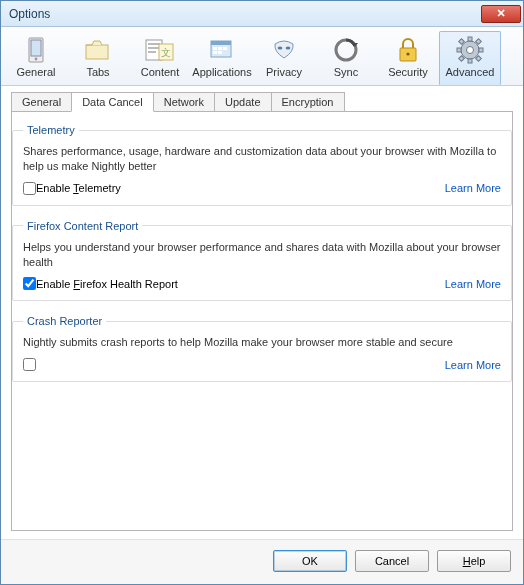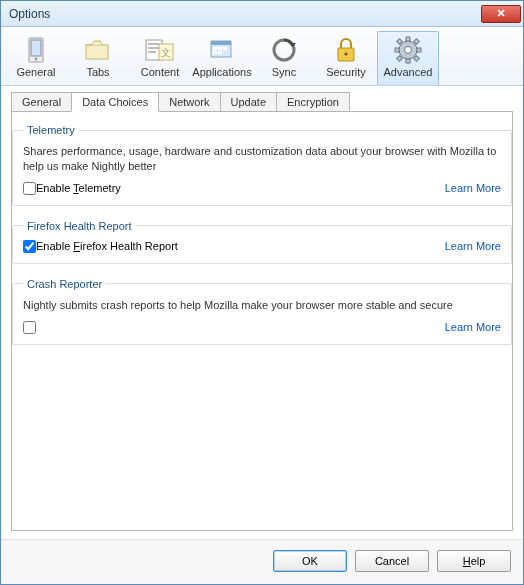--- a/index.html
+++ b/index.html
@@ -191,20 +191,30 @@
             <rect x="3" y="3" width="20" height="16" fill="#dbeaf6" stroke="#7da8cc"></rect>
             <rect x="3" y="3" width="20" height="4" fill="#7da8cc"></rect>
             <rect x="5" y="9" width="4" height="3" fill="#fff"></rect>
             <rect x="10" y="9" width="4" height="3" fill="#fff"></rect>
             <rect x="15" y="9" width="4" height="3" fill="#fff"></rect>
             <rect x="5" y="13" width="4" height="3" fill="#fff"></rect>
             <rect x="10" y="13" width="4" height="3" fill="#fff"></rect>
           </svg>
       </span>
       <span class="label">Applications</span>
+    </div>
+    <div class="tool">
+      <span class="icon">
+        <svg width="24" height="24" viewBox="0 0 24 24">
+            <path d="M3 6 Q12 0 21 6 Q22 14 12 20 Q2 14 3 6 Z" fill="#e7eef6" stroke="#7a97b5"></path>
+            <ellipse cx="8" cy="10" rx="2.4" ry="1.6" fill="#5a7ea0"></ellipse>
+            <ellipse cx="16" cy="10" rx="2.4" ry="1.6" fill="#5a7ea0"></ellipse>
+          </svg>
+      </span>
+      <span class="label">Privacy</span>
     </div>
     <div class="tool">
       <span class="icon">
         <svg width="26" height="26" viewBox="0 0 26 26">
             <circle cx="13" cy="13" r="10" fill="none" stroke="#7a7a7a" stroke-width="3"></circle>
             <path d="M13 3 a10 10 0 0 1 9 6" fill="none" stroke="#4a4a4a" stroke-width="3"></path>
             <polygon points="22,10 25,6 19,6" fill="#4a4a4a"></polygon>
           </svg>
       </span>
       <span class="label">Sync</span>
@@ -235,42 +245,43 @@
               <rect x="20.5" y="20.5" width="4" height="4" transform="rotate(45 22.5 22.5)"></rect>
             </g>
           </svg>
       </span>
       <span class="label">Advanced</span>
     </div>
   </div>
 
   <div class="subtabs">
     <div class="subtab">General</div>
-    <div class="subtab selected">Data Choices</div>
+    <div class="subtab selected">Data Cancel</div>
     <div class="subtab">Network</div>
     <div class="subtab">Update</div>
     <div class="subtab">Encryption</div>
   </div>
 
   <div class="subtab-panel">
 
     <fieldset class="group">
       <legend>Telemetry</legend>
       <div class="desc">Shares performance, usage, hardware and customization data about your browser with Mozilla to help us make Nightly better</div>
       <div class="row">
         <label>
           <input type="checkbox" style="">
           <span><span>Enable </span><u>T</u><span>elemetry</span></span>
         </label>
         <a class="learn">Learn More</a>
       </div>
     </fieldset>
 
     <fieldset class="group">
-      <legend>Firefox Health Report</legend>
+      <legend>Firefox Content Report</legend>
+      <div class="desc">Helps you understand your browser performance and shares data with Mozilla about your browser health</div>
       <div class="row">
         <label>
           <input type="checkbox" checked="" style="">
           <span><span>Enable </span><u>F</u><span>irefox Health Report</span></span>
         </label>
         <a class="learn">Learn More</a>
       </div>
     </fieldset>
 
     <fieldset class="group">

